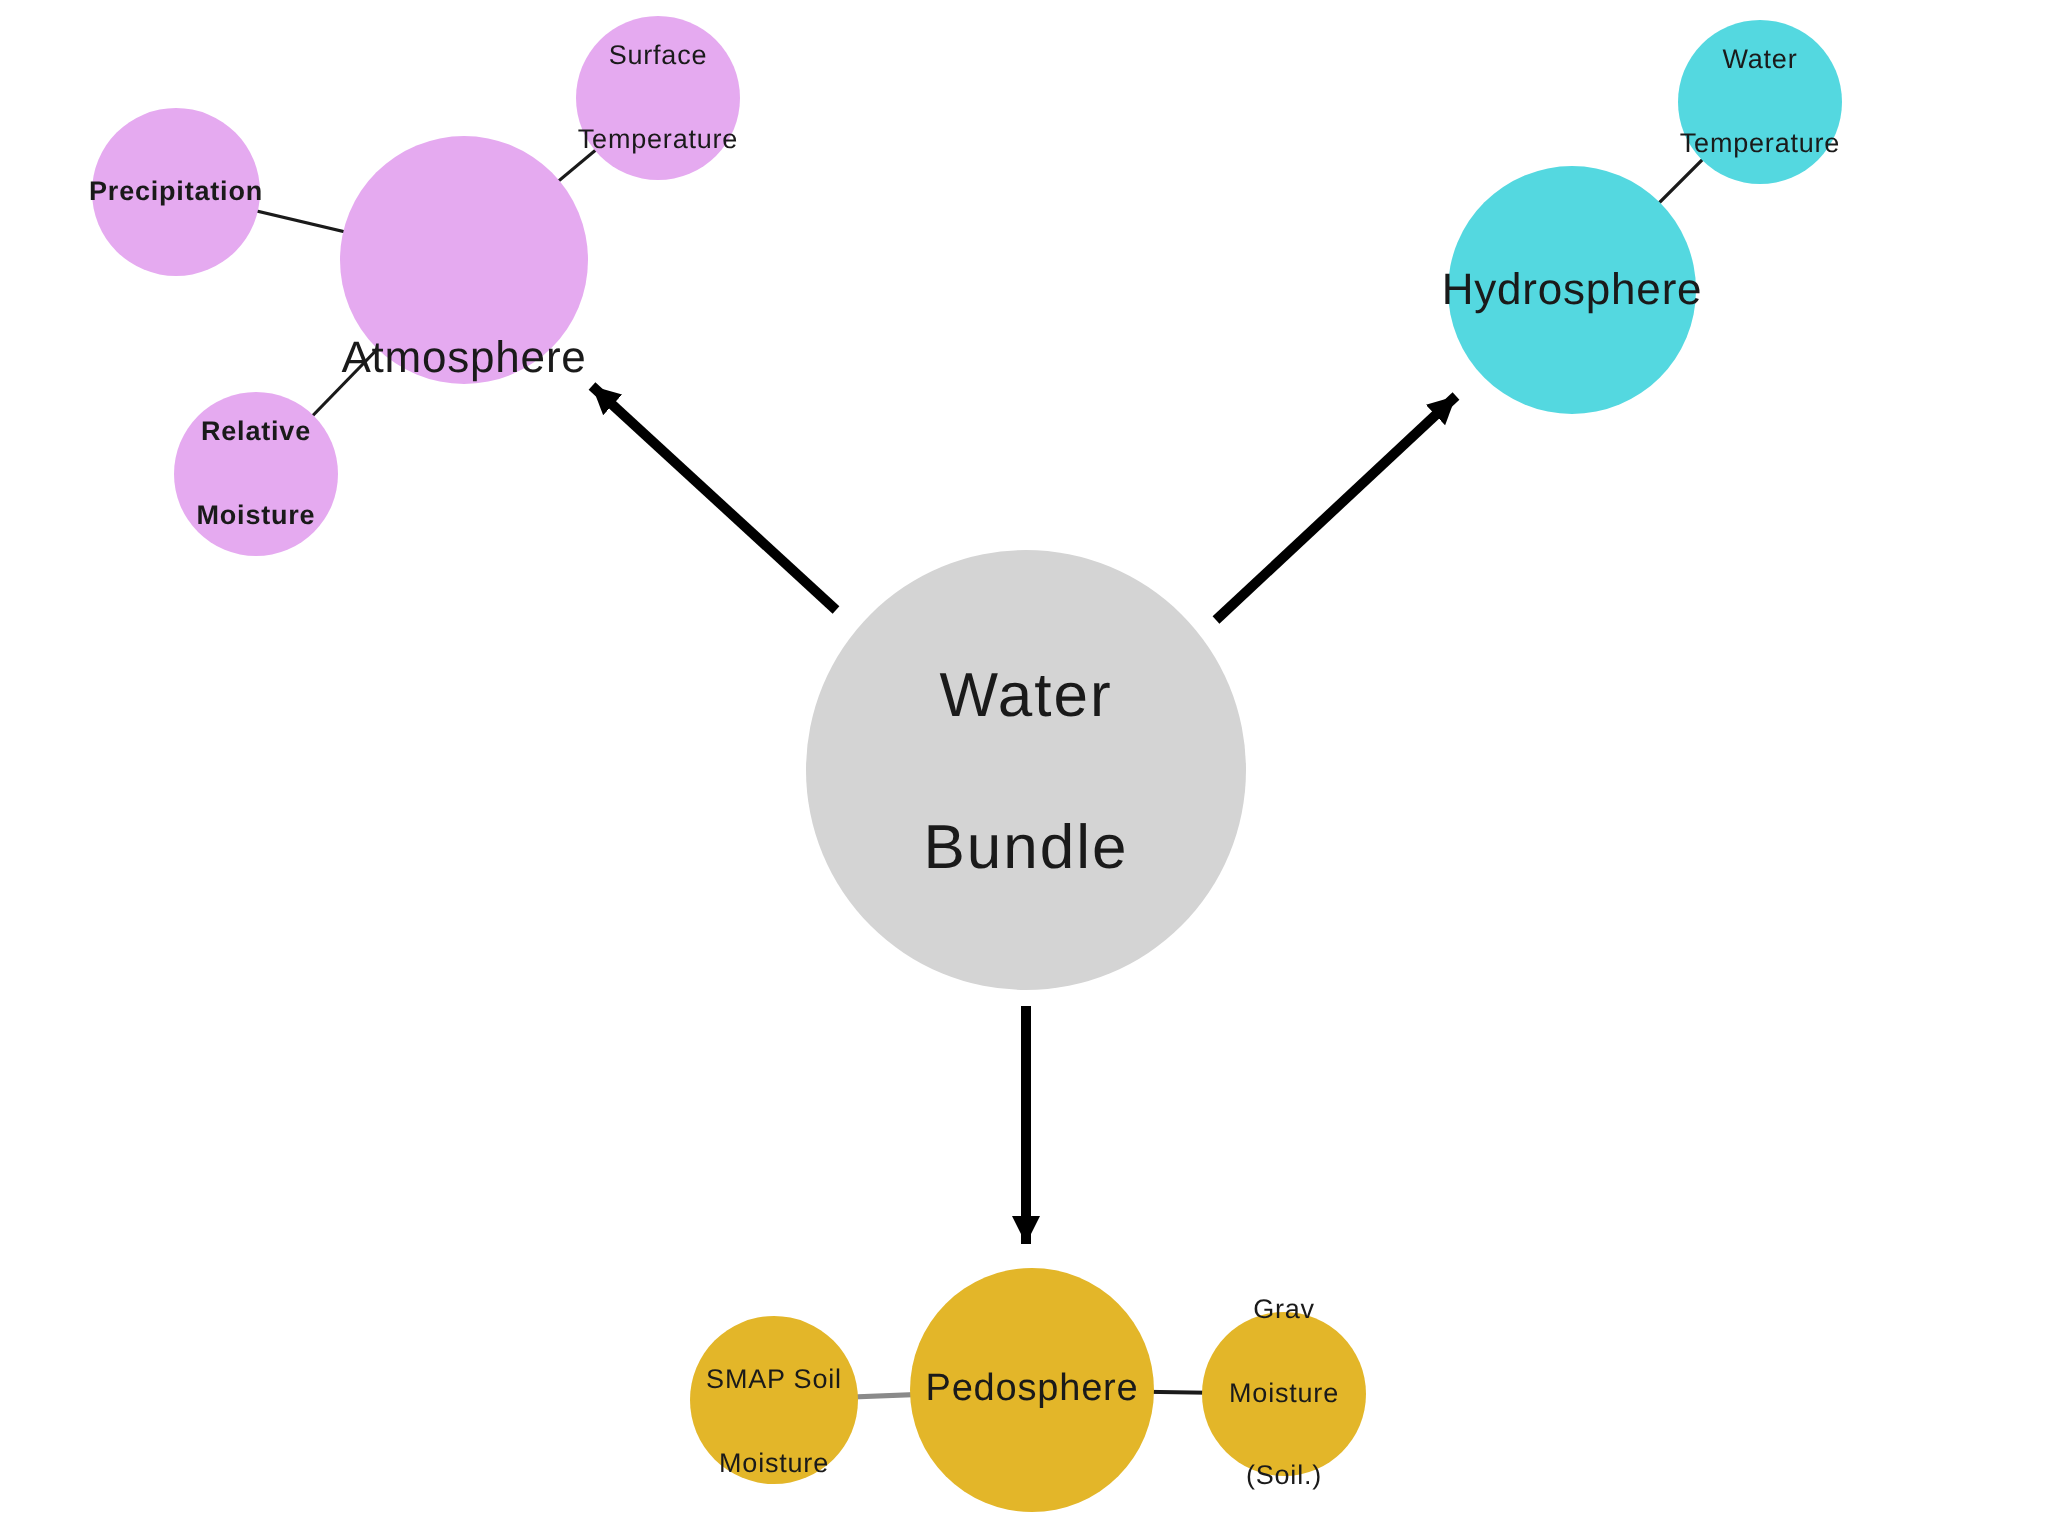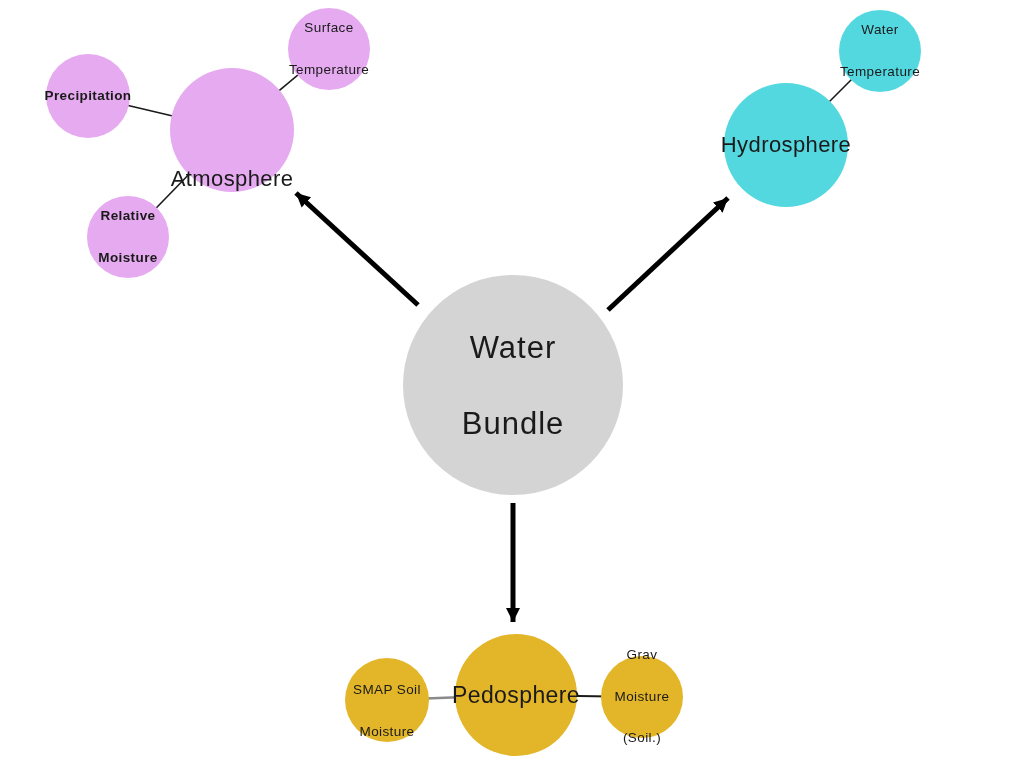--- a/index.html
+++ b/index.html
@@ -31,21 +31,21 @@
   .node-sat   { font-size: 13.5px; line-height: 20.5px; }
 
   .node-atmosphere      { left: 170px; top: 68px;  width: 124px; height: 124px; justify-content: flex-end; }
   .node-precipitation   { left: 46px;  top: 54px;  width: 84px;  height: 84px; font-weight: bold; }
   .node-surface-temp    { left: 288px; top: 8px;   width: 82px;  height: 82px; }
   .node-relative-humidity{ left: 87px; top: 196px; width: 82px;  height: 82px; }
 
   .node-hydrosphere     { left: 724px; top: 83px;  width: 124px; height: 124px; }
   .node-water-temp      { left: 839px; top: 10px;  width: 82px;  height: 82px; }
 
-  .node-pedosphere      { left: 455px; top: 634px; width: 122px; height: 122px; font-size: 23px; }
+  .node-pedosphere      { left: 455px; top: 634px; width: 122px; height: 122px; font-size: 19px; }
   .node-smap            { left: 345px; top: 658px; width: 84px;  height: 84px; }
   .node-grav            { left: 601px; top: 656px; width: 82px;  height: 82px; }
 </style>
 </head>
 <body>
 
 <div class="stage">
 
   <svg class="wires" width="1024" height="768" viewBox="0 0 1024 768">
     <defs>

